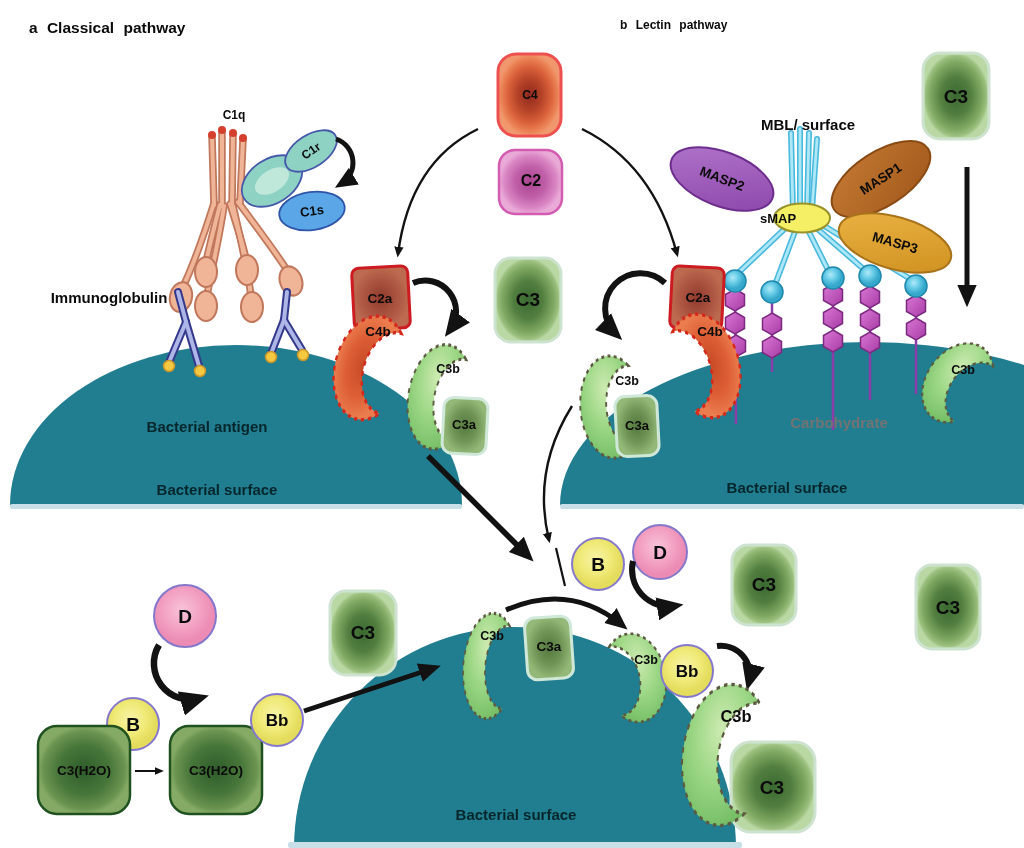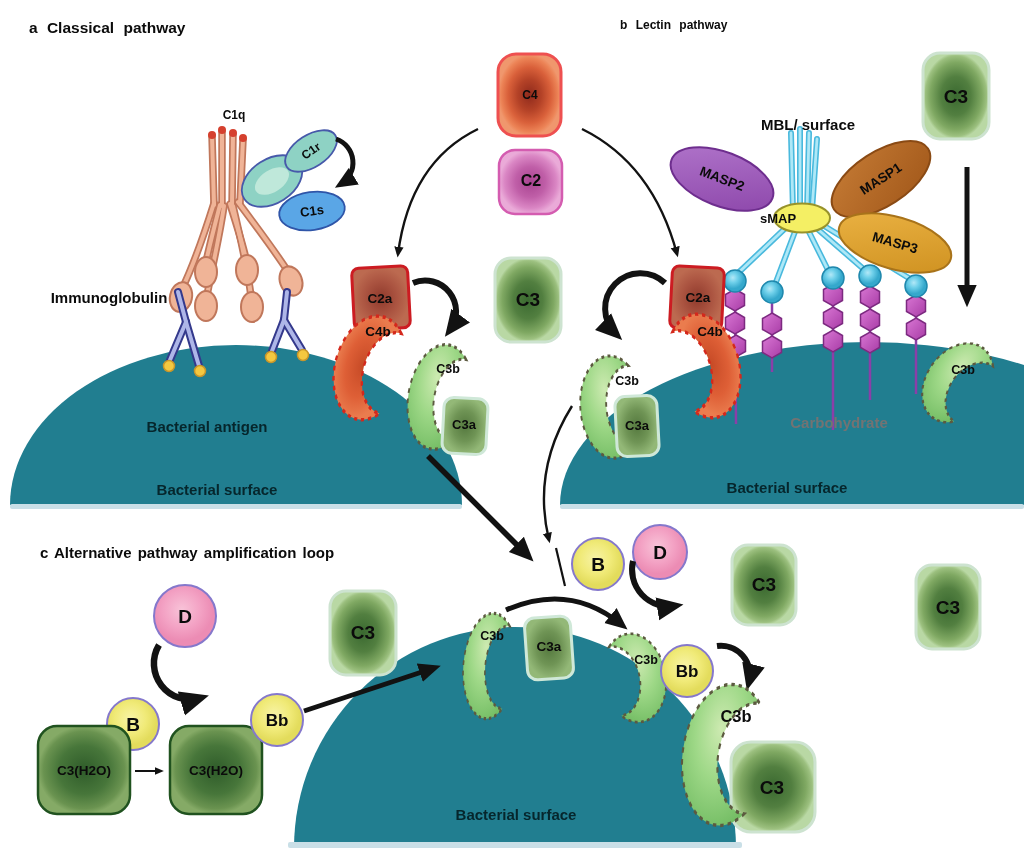--- a/index.html
+++ b/index.html
@@ -310,21 +310,20 @@
   <rect x="732" y="545" width="64" height="80" rx="16" fill="url(#gC3)" stroke="#cde3d0" stroke-width="3"></rect>
   <path d="M 717,646 A 29,29 0 0 1 749,682" fill="none" stroke="#121212" stroke-width="6" marker-end="url(#ah)"></path>
 
   <rect x="731" y="742" width="84" height="90" rx="20" fill="url(#gC3)" stroke="#cde3d0" stroke-width="3"></rect>
   <use href="#cres" transform="translate(726,755) rotate(8) scale(1.3,2.15)" fill="url(#gC3b)" stroke="#5c5a40" stroke-width="1.6" stroke-dasharray="2.6 3"></use>
   <rect x="916" y="565" width="64" height="84" rx="16" fill="url(#gC3)" stroke="#cde3d0" stroke-width="3"></rect>
 </svg>
 
 <div class="title" style="left:16px;top:20px;font-size:15.5px;">a Classical pathway</div>
 <div class="title" style="left:607px;top:19px;font-size:12px;">b Lectin pathway</div>
-<div class="title" style="left:27px;top:545px;font-size:15px;word-spacing:2px;">c Alternative pathway amplification loop</div>
 
 <div class="lbl" style="left:234px;top:115px;font-size:12px;">C1q</div>
 <div class="lbl" style="left:311px;top:151px;font-size:12px;transform:translate(-50%,-50%) rotate(-35deg);">C1r</div>
 <div class="lbl" style="left:312px;top:211px;font-size:13px;transform:translate(-50%,-50%) rotate(-8deg);">C1s</div>
 <div class="lbl" style="left:91px;top:297px;font-size:15px;padding-left:36px;">Immunoglobulin</div>
 <div class="lbl" style="left:207px;top:426px;font-size:15px;color:#06262c;">Bacterial antigen</div>
 <div class="lbl" style="left:217px;top:489px;font-size:15px;color:#06262c;">Bacterial surface</div>
 
 <div class="lbl" style="left:530px;top:95px;font-size:12px;">C4</div>
 <div class="lbl" style="left:531px;top:181px;font-size:16px;">C2</div>

